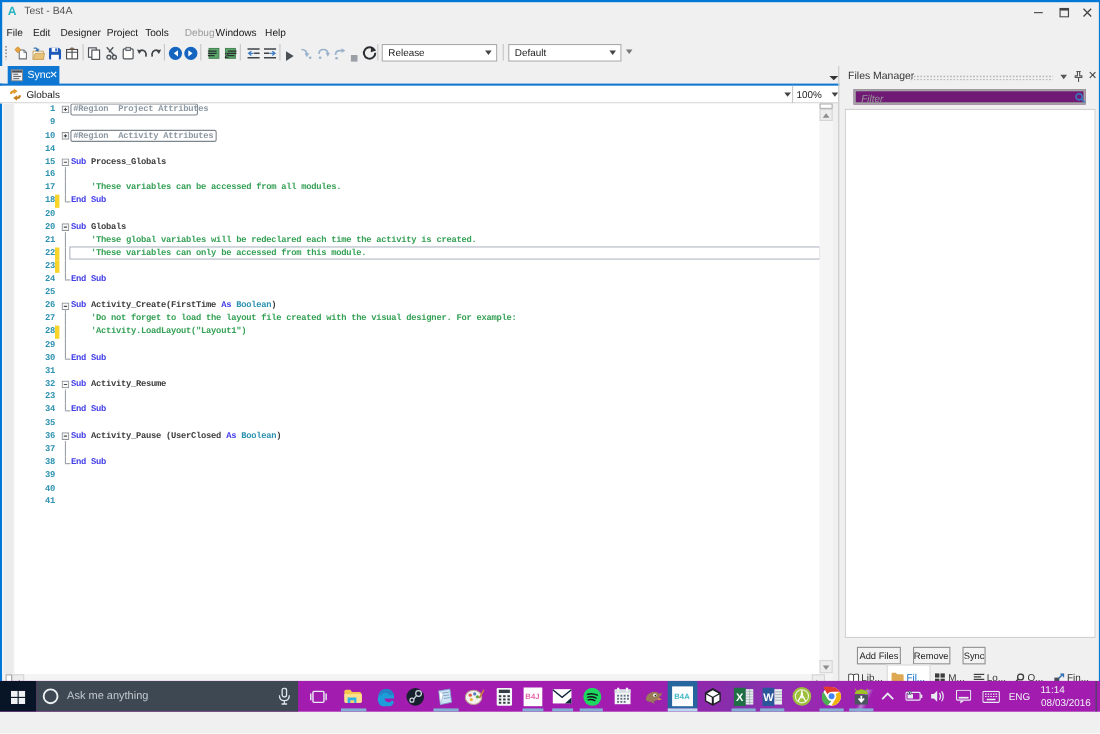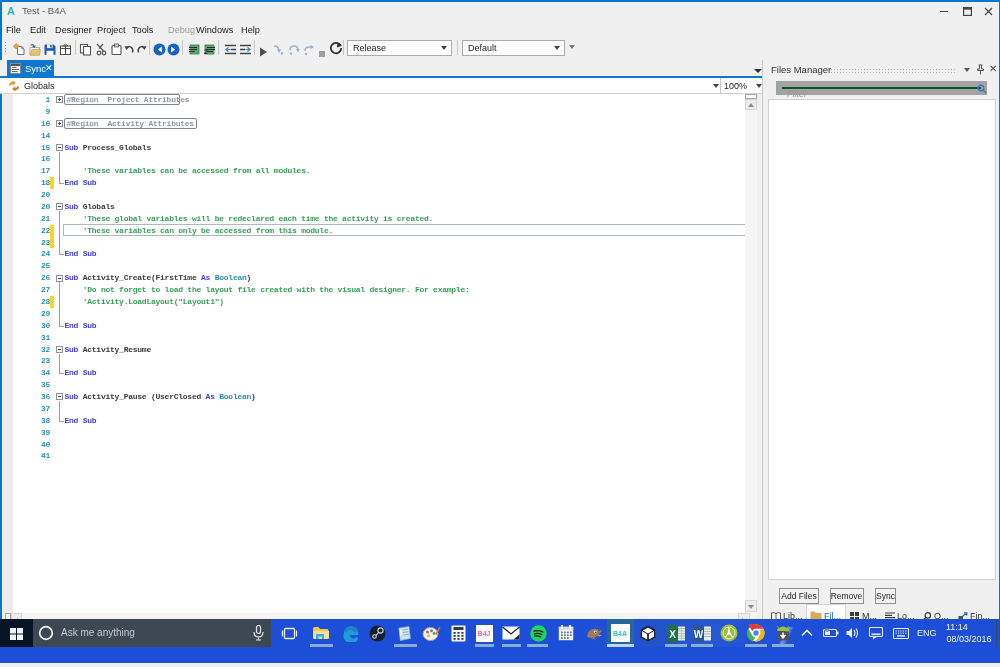--- a/index.html
+++ b/index.html
@@ -31,21 +31,21 @@
 .fh { position:absolute; left:56.5px; width:5px; height:1px; background:#9aa0a6; }
 .reg { position:absolute; left:61.5px; height:10.8px; border:1px solid #7e868d; border-radius:2px; font:bold 8px "Liberation Mono",monospace; letter-spacing:-0.25px; color:#8d99a3; line-height:10px; padding-left:2px; white-space:pre; }
 .cur { position:absolute; left:61px; width:683px; height:11.88px; border:1px solid #b0b6c2; }
 
 #fm { position:absolute; left:765px; top:60px; width:233px; height:571px; background:#f0f0f0; }
 .btn { position:absolute; top:528px; height:16px; background:#f2f2f2; border:1px solid #8f8f8f; font-size:8.5px; color:#222; text-align:center; line-height:14px; white-space:nowrap; }
 .fmtab { position:absolute; top:551px; font-size:9px; color:#333; }
 
 #status { position:absolute; left:0; top:631px; width:1000px; height:8px; background:#0078d7; overflow:hidden; }
 
-#taskbar { position:absolute; left:0; top:619px; width:1000px; height:44px; background:#1d4ed8; overflow:hidden; }
+#taskbar { position:absolute; left:0; top:619px; width:1000px; height:28px; background:#a21caf; overflow:hidden; }
 </style></head>
 <body>
 <div id="app">
  <div id="frame"></div>
 
  <div class="abs" style="left:7px;top:5px;width:12px;height:12px;font:bold 11px 'Liberation Sans';color:#2ab5c2;">A</div>
  <div class="title">Test - B4A</div>
  <div class="abs" style="left:940px;top:11px;width:8px;height:1.4px;background:#444"></div>
  <svg class="abs" style="left:963px;top:7px" width="9" height="9" viewBox="0 0 9 9">
       <rect x="0.6" y="0.6" width="7.8" height="7.8" fill="none" stroke="#444" stroke-width="1.2"></rect>
@@ -327,21 +327,21 @@
     </div>
 
  <div id="fm">
    <div class="abs" style="left:6px;top:4px;font-size:9.5px;color:#333">Files Manager</div>
    <div class="abs" style="left:62px;top:8px;width:130px;height:5px;background-image:radial-gradient(circle,#b9b9b9 30%,transparent 35%);background-size:3px 3px;"></div>
    <div class="abs" style="left:199px;top:8px;width:0;height:0;border-left:3.5px solid transparent;border-right:3.5px solid transparent;border-top:4px solid #555;"></div>
    <svg class="abs" style="left:211px;top:4px" width="9" height="11" viewBox="0 0 9 11">
         <path d="M2.5 1 h4 M3.5 1 v4 h-2 l0 1.5 h6 l0-1.5 h-2 v-4 M4.5 6.5 v4" stroke="#555" stroke-width="1" fill="none"></path>
       </svg>
    <div class="abs" style="left:224px;top:3px;font-size:10px;color:#444">✕</div>
-   <div class="abs" style="left:11px;top:21px;width:211px;height:14px;background:#14532d;border:6px solid #a3a3a3;font-style:italic;font-size:9px;color:#999;padding:2px 0 0 5px;">Filter</div>
+   <div class="abs" style="left:11px;top:21px;width:211px;height:14px;background:#701a75;border:2px solid #a3a3a3;font-style:italic;font-size:9px;color:#999;padding:2px 0 0 5px;">Filter</div>
    <svg class="abs" style="left:212px;top:24px" width="10" height="10" viewBox="0 0 10 10">
         <circle cx="4" cy="4" r="2.8" fill="none" stroke="#3a7bbf" stroke-width="1.4"></circle>
         <path d="M6.2 6.2 L9 9" stroke="#3a7bbf" stroke-width="1.6"></path>
       </svg>
    <div class="abs" style="left:3px;top:39px;width:228px;height:481px;background:#fff;border:1px solid #d0d0d0"></div>
    <div class="btn" style="left:14px;width:40px">Add Files</div>
    <div class="btn" style="left:64.5px;width:34px">Remove</div>
    <div class="btn" style="left:110px;width:21px">Sync</div>
 
    <div class="abs" style="left:41px;top:544px;width:40px;height:24px;background:#fff;border:1px solid #d5d5d5;border-bottom:none"></div>

